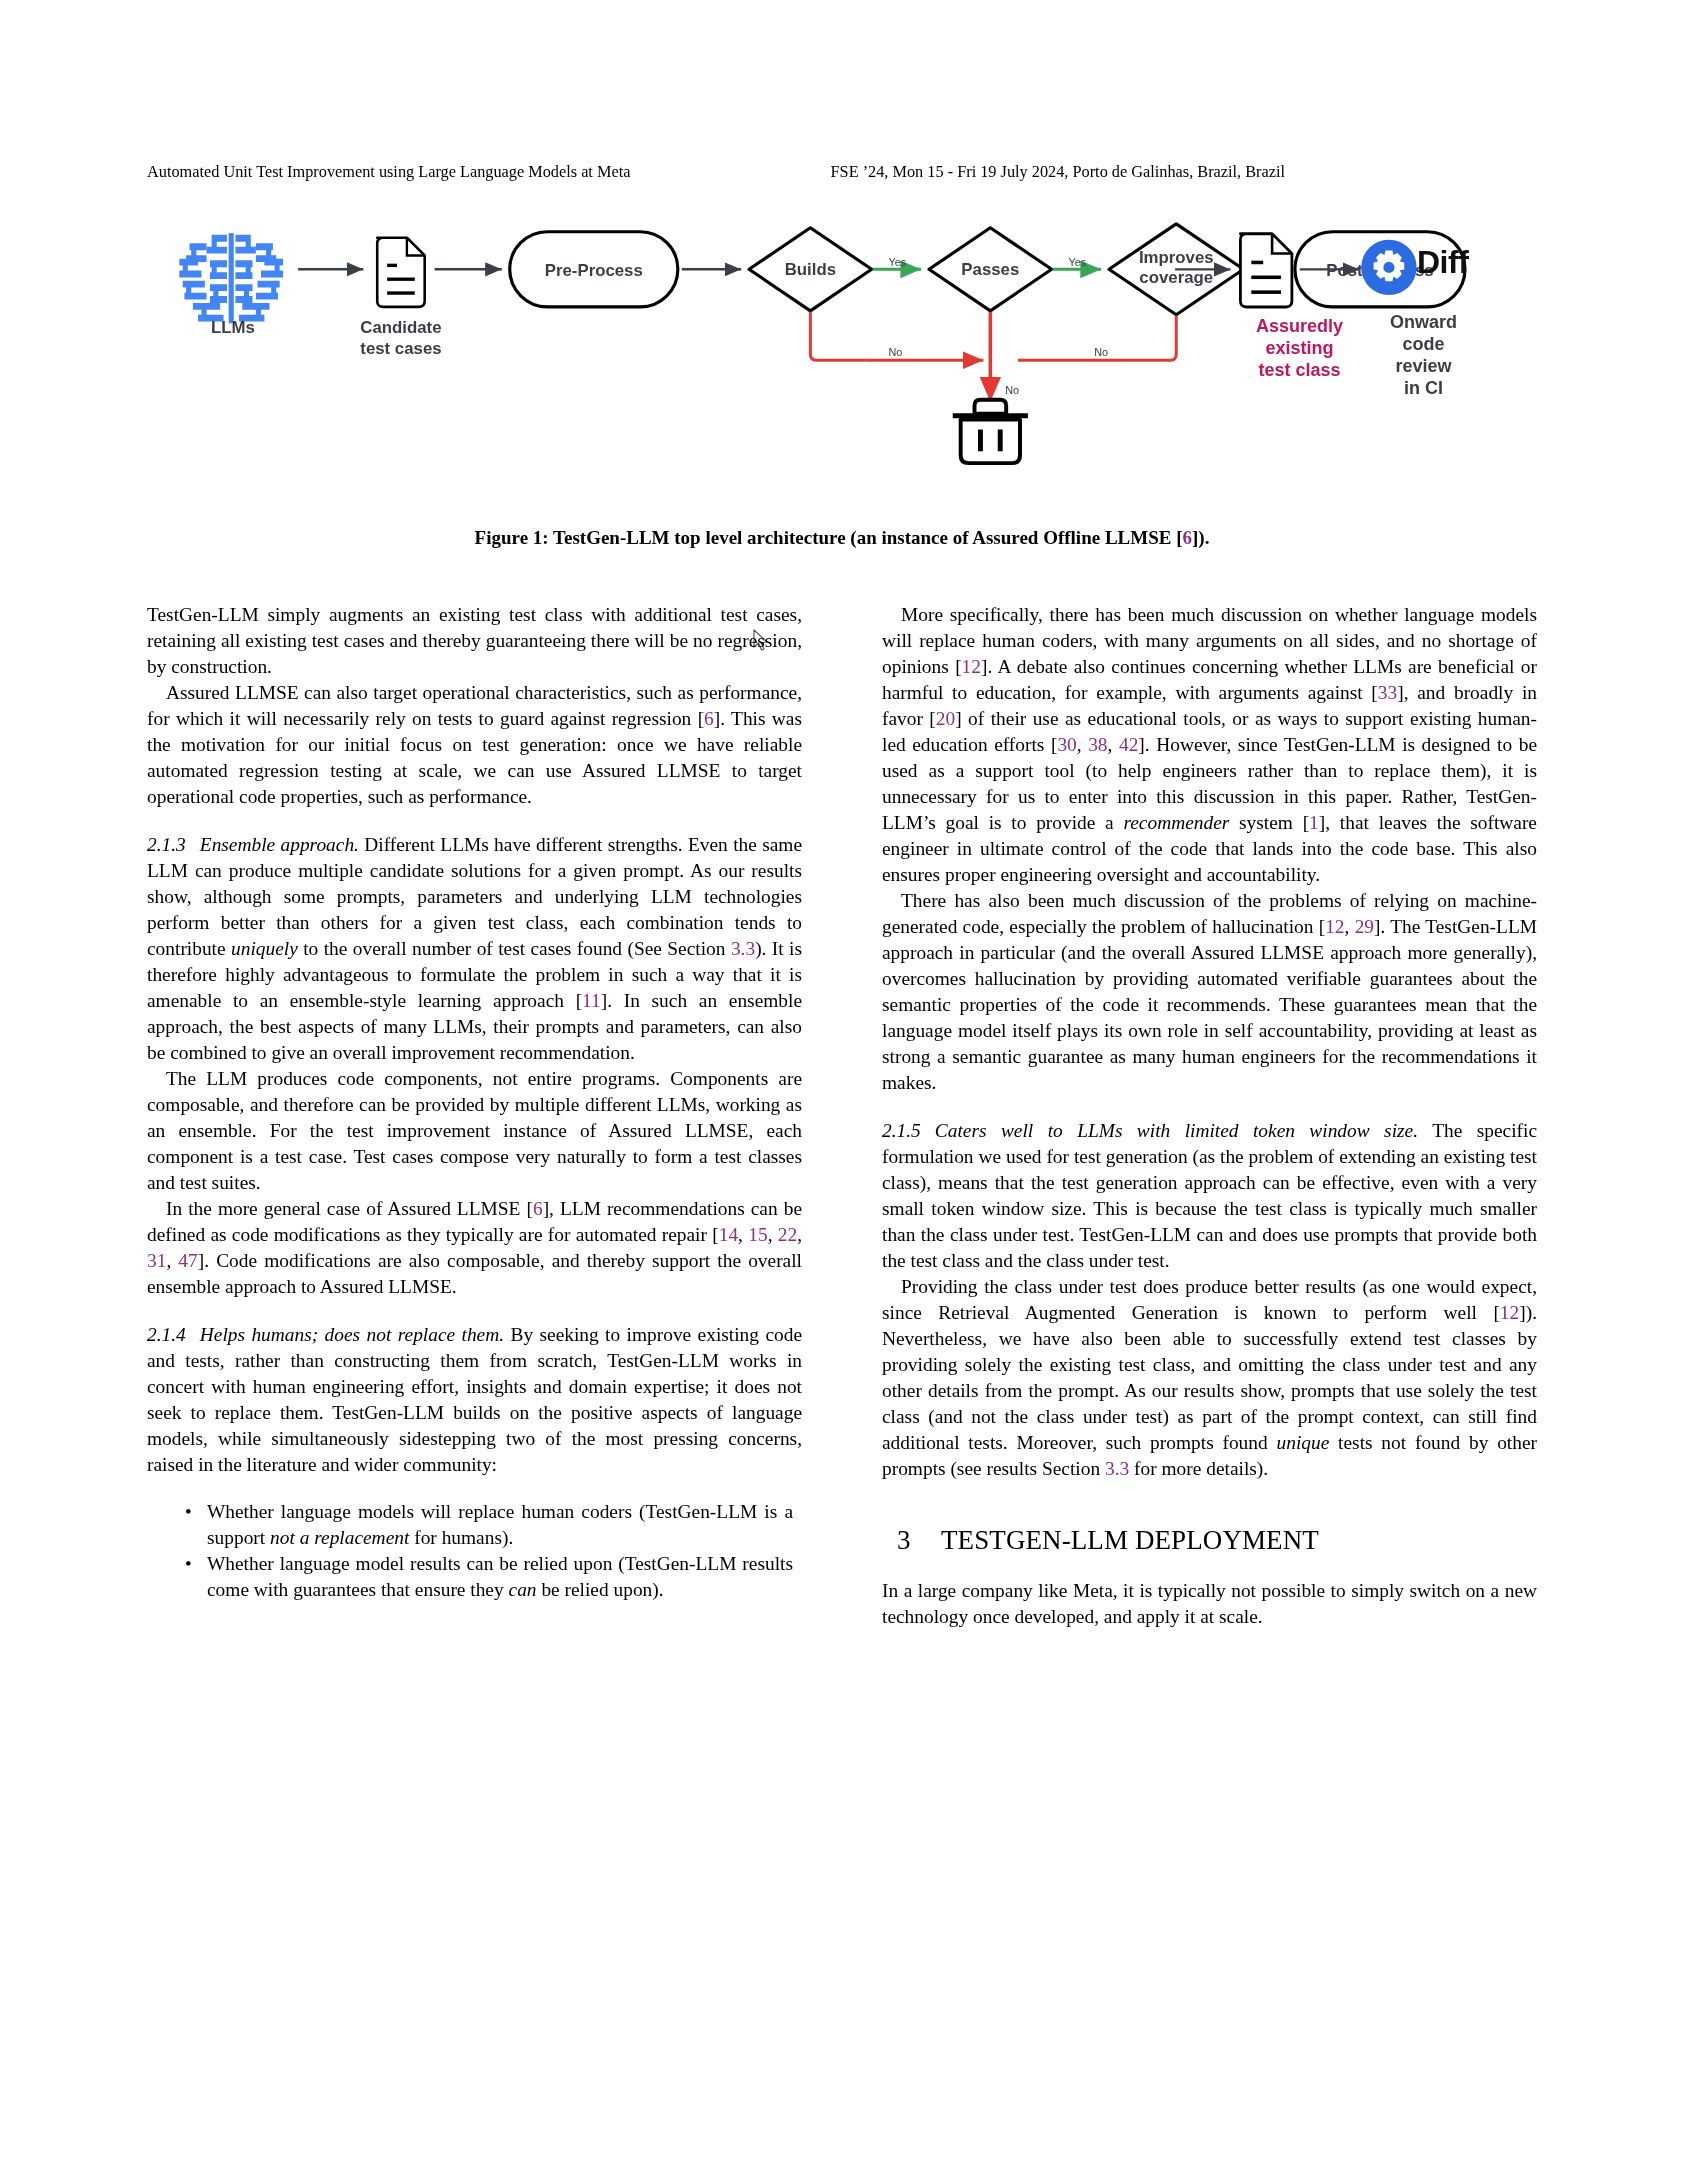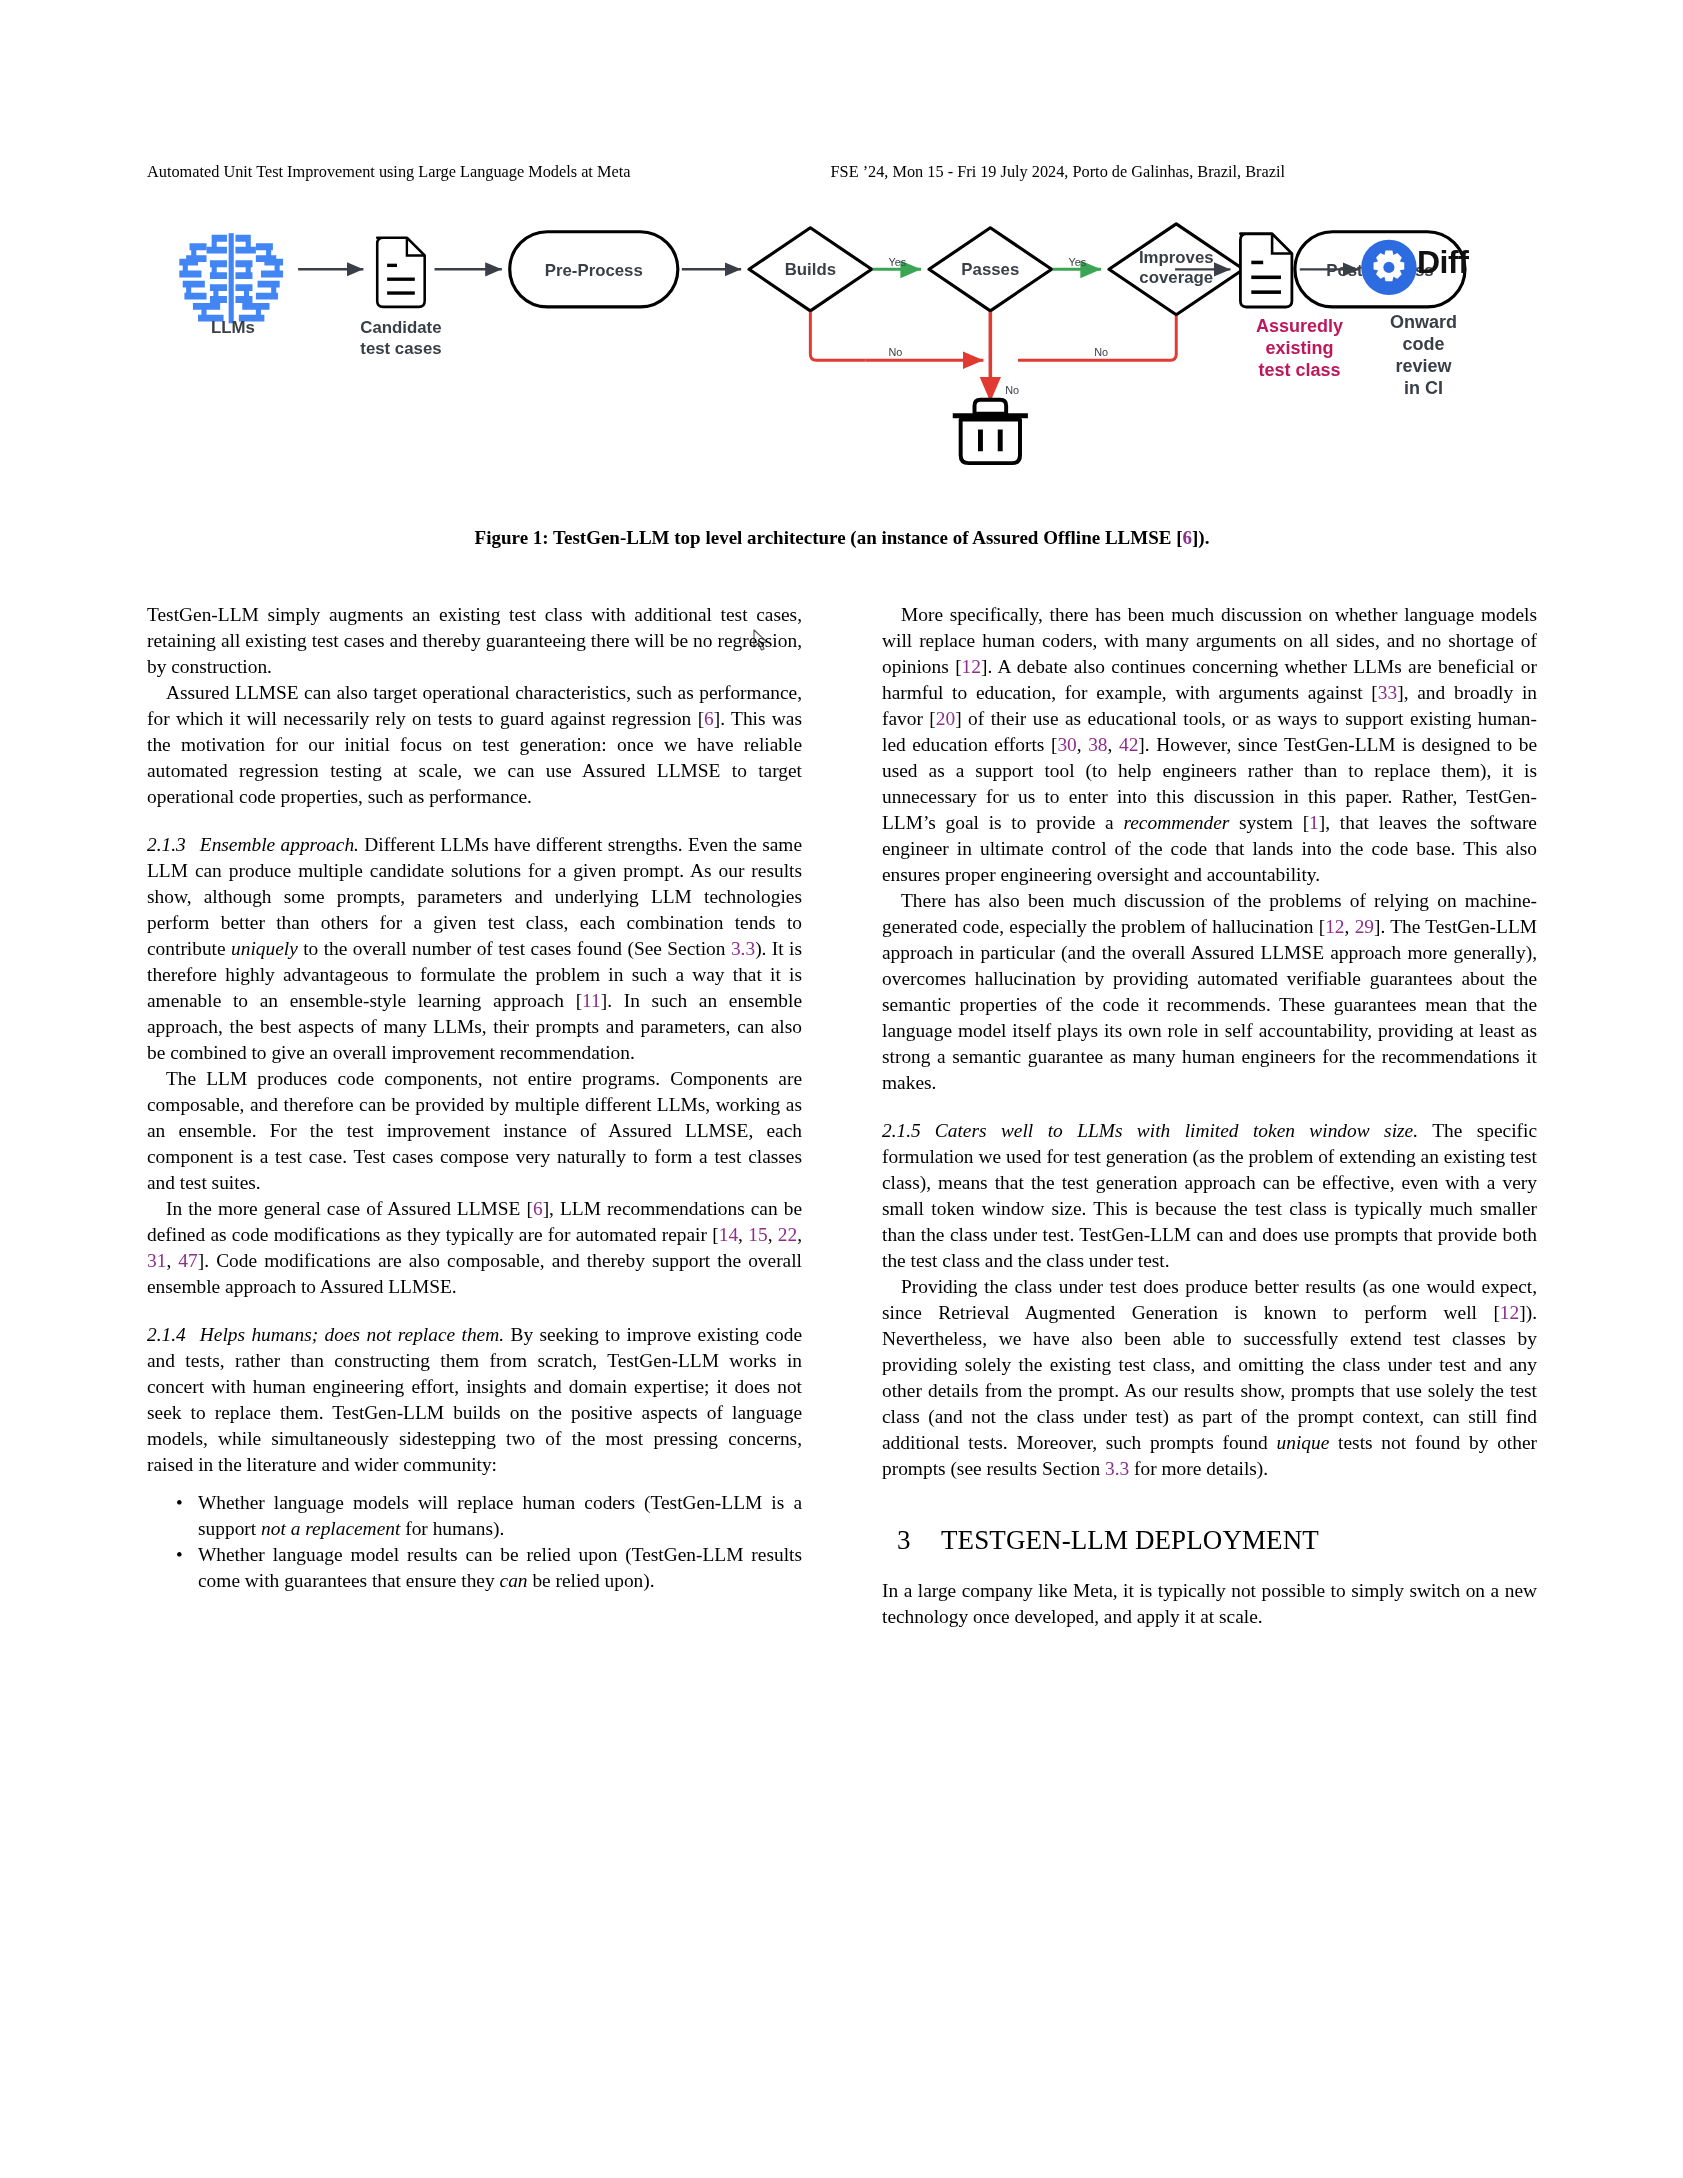--- a/index.html
+++ b/index.html
@@ -106,21 +106,21 @@
     padding-left: 14px;
   }
   .gap { height: 22px; }
   .gap-sm { height: 12px; }
   .gap-lg { height: 30px; }
 
   .cite { color: #8b2f8b; }
   em.it { font-style: italic; }
 
   ul.bullets {
-    margin: 0;
+    margin: 9px;
     padding: 0 0 0 51px;
     list-style: none;
   }
   ul.bullets li {
     position: relative;
     margin: 0 0 0 0;
     text-align: justify;
     padding-left: 0;
   }
   ul.bullets li::before {

